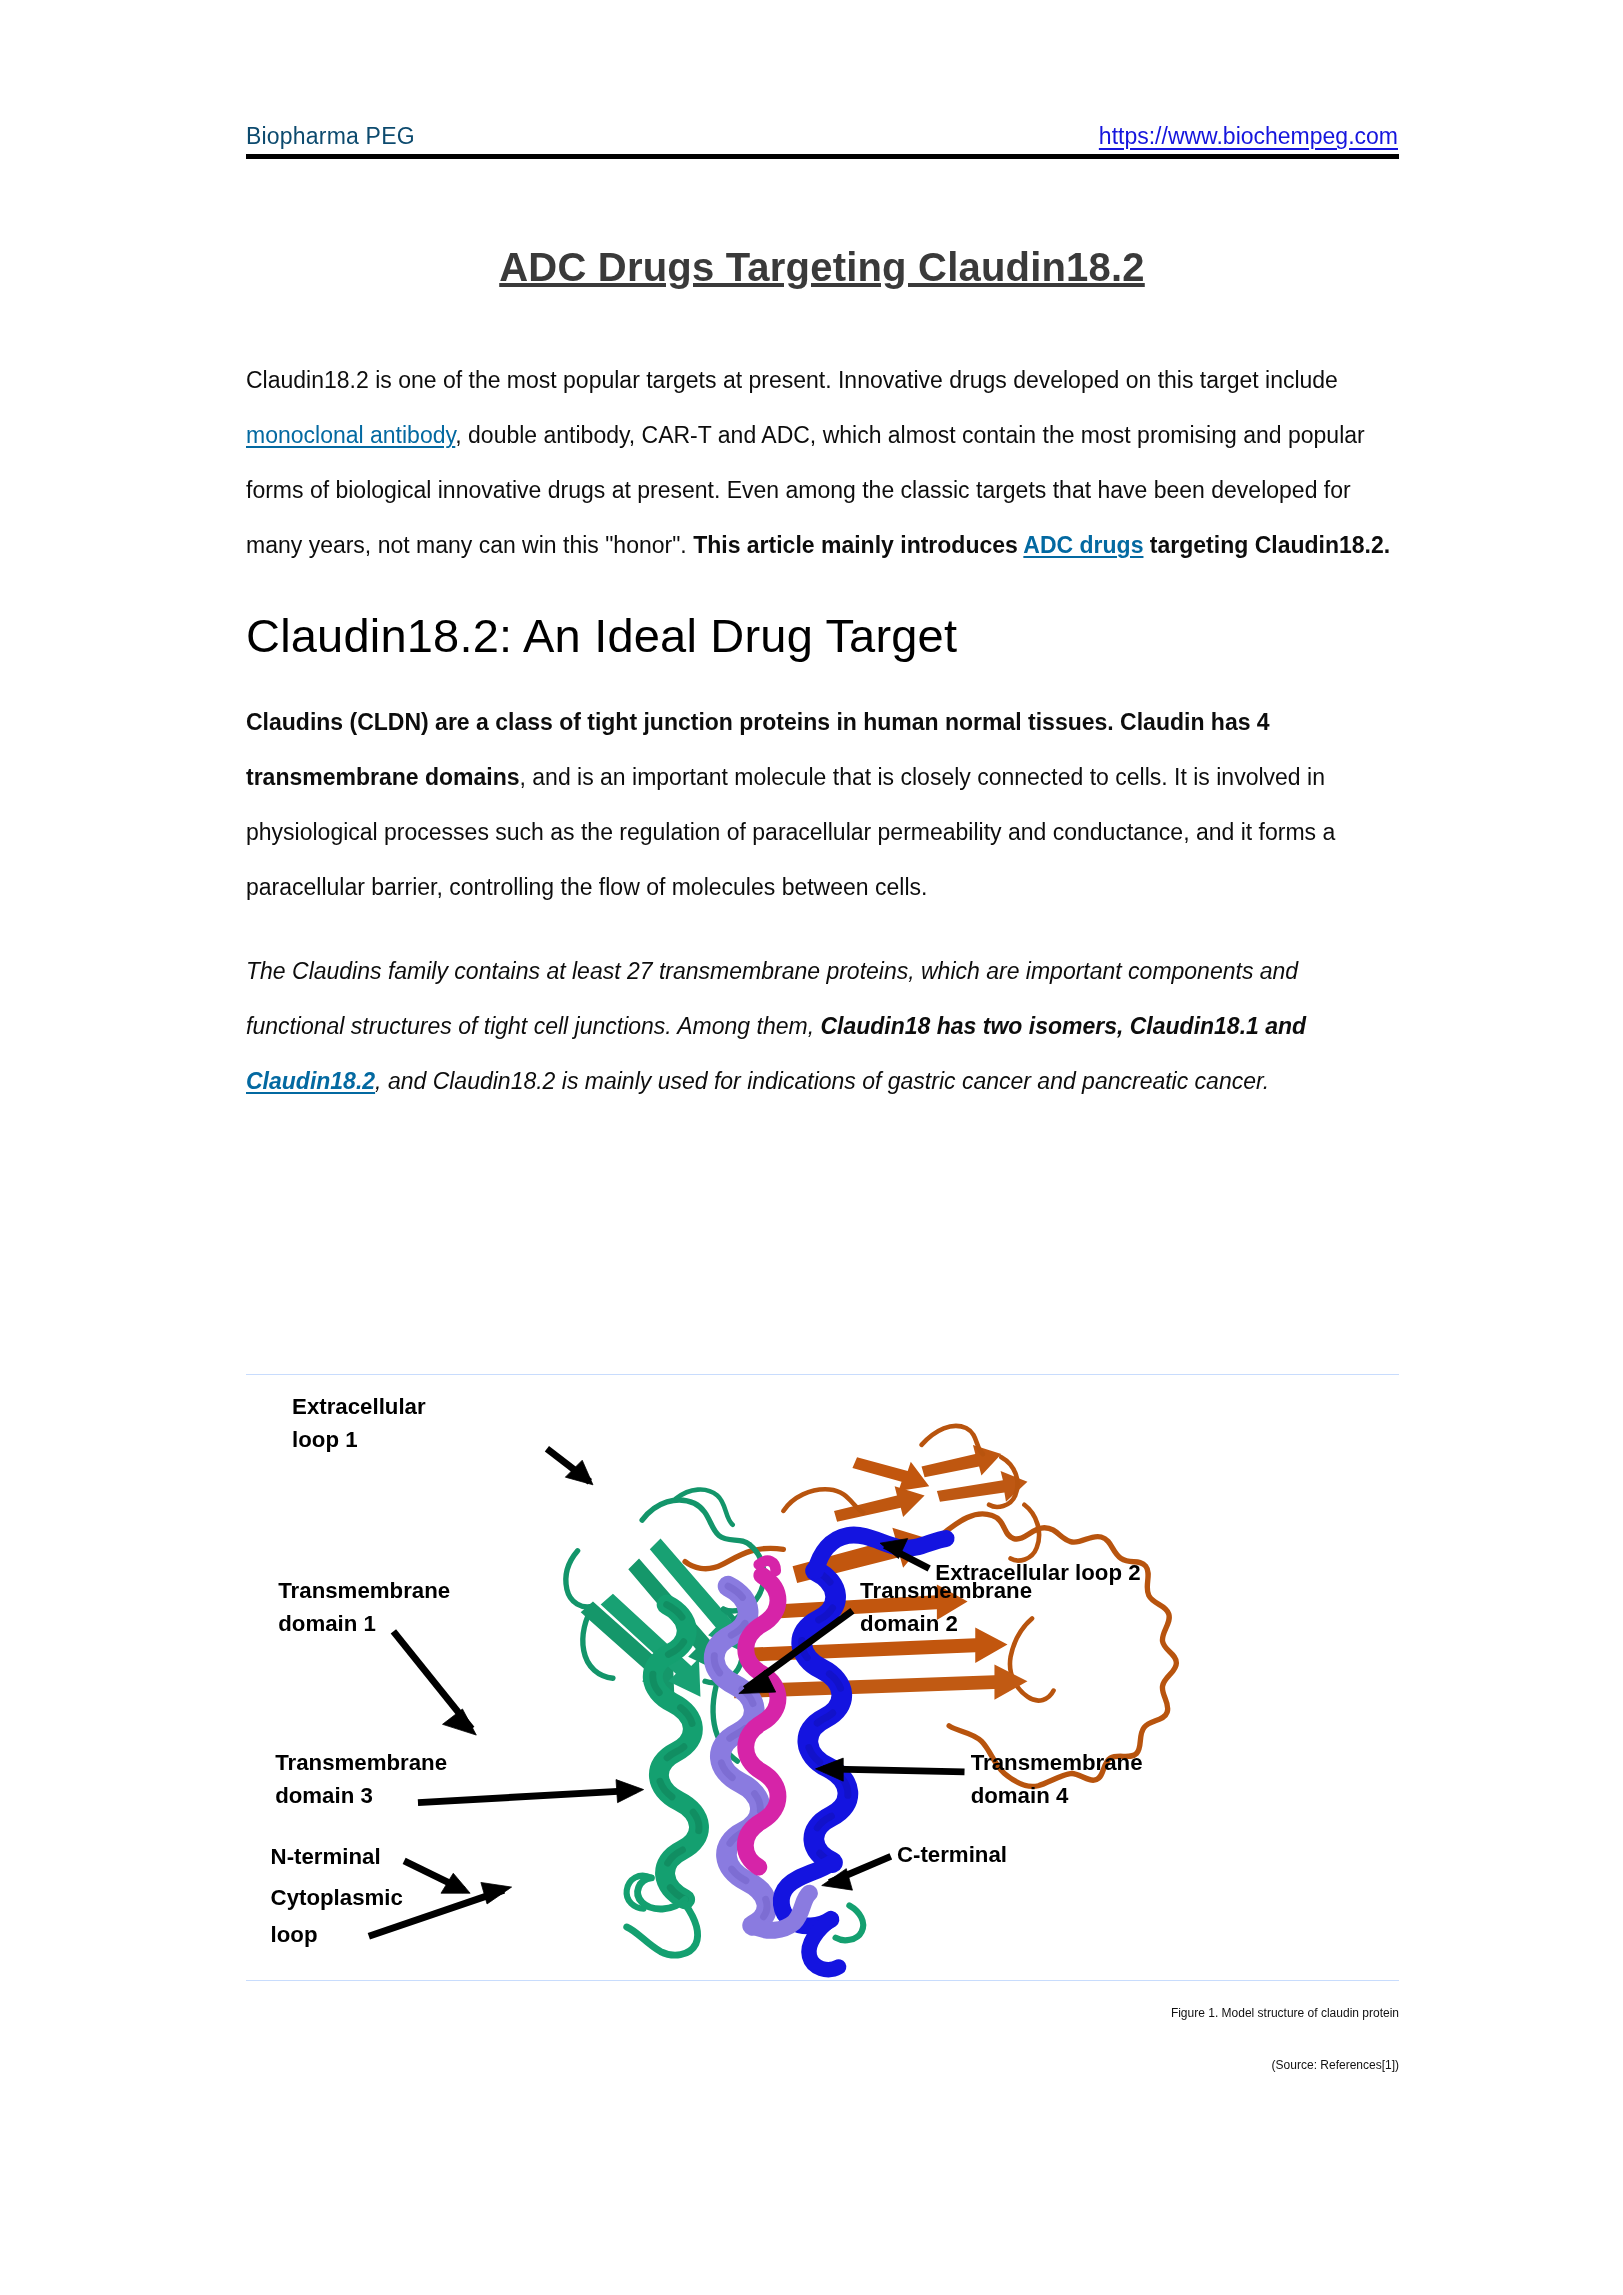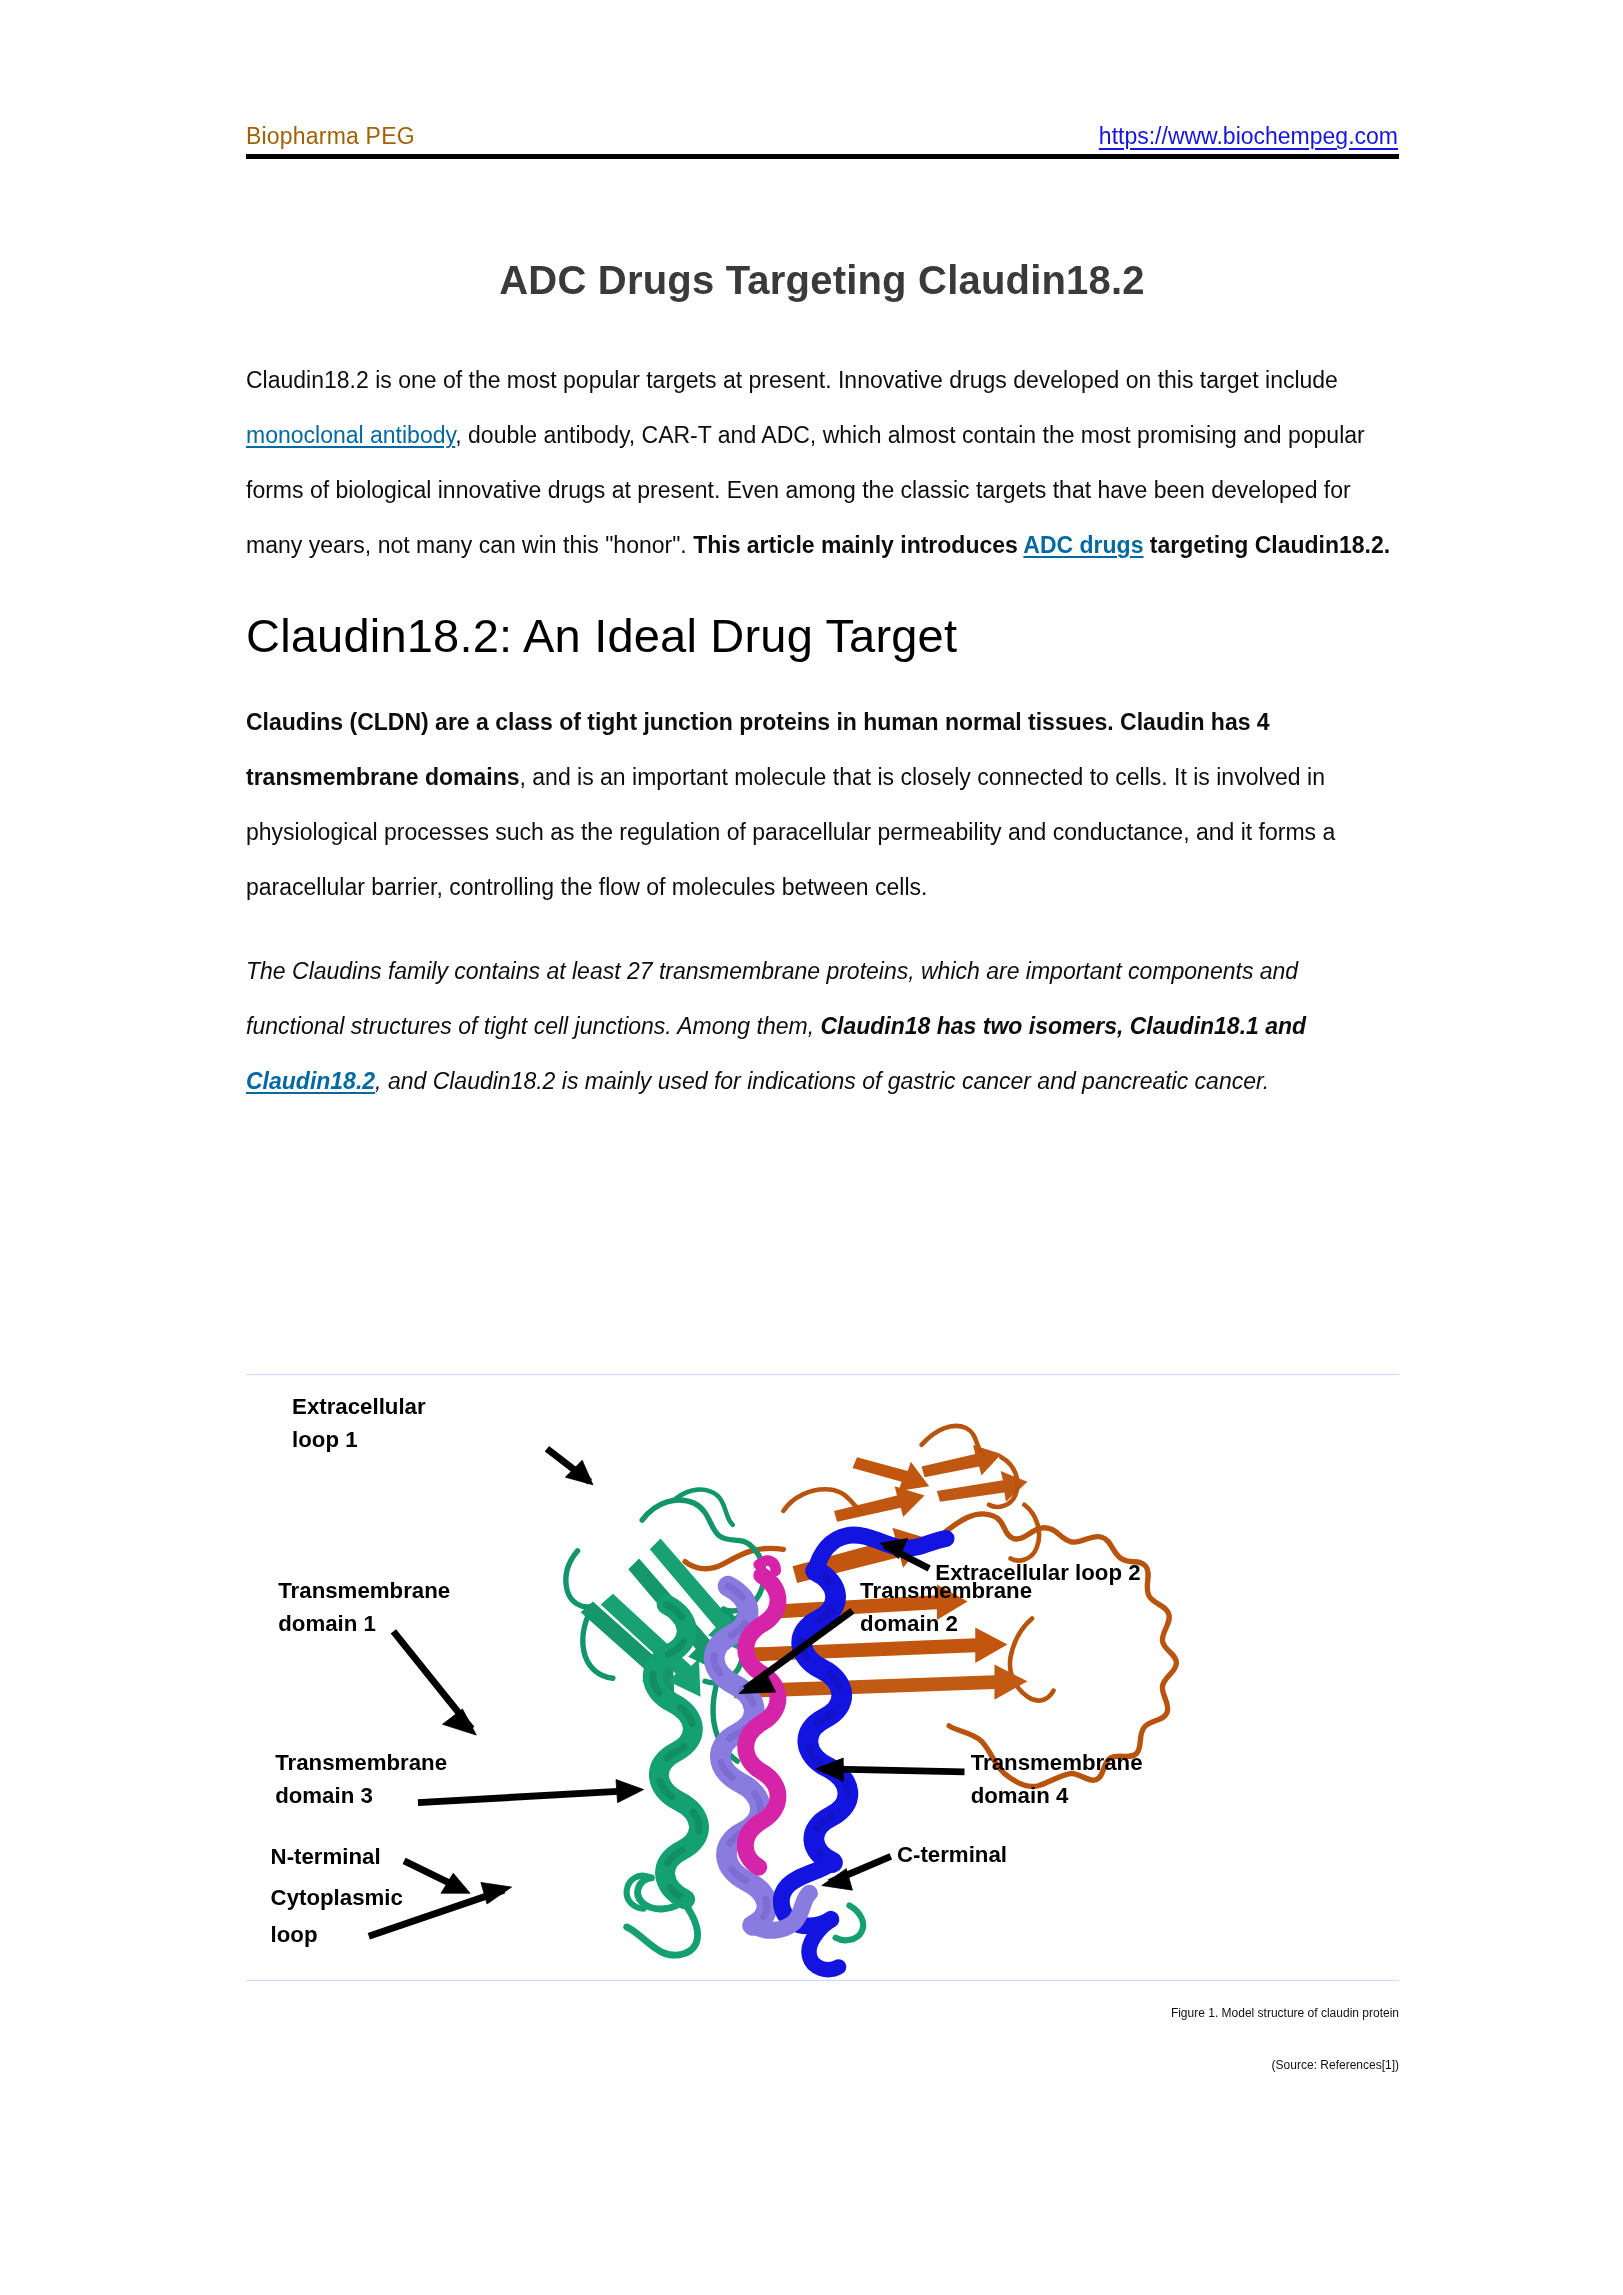--- a/index.html
+++ b/index.html
@@ -30,21 +30,21 @@
     position: absolute;
     left: 246px;
     top: 107px;
     width: 1152px;
     display: flex;
     align-items: flex-end;
     justify-content: space-between;
   }
   .header-brand {
     font-size: 23px;
-    color: #a16207;
+    color: #0c4a6e;
     letter-spacing: 0.2px;
     line-height: 1;
     white-space: nowrap;
   }
   .header-url {
     font-size: 23px;
     color: #1515DD;
     text-decoration: underline;
     text-decoration-thickness: 2.3px;
     text-underline-offset: 3.8px;
@@ -58,28 +58,29 @@
     top: 154px;
     width: 1153px;
     height: 5.4px;
     background: #000000;
   }
 
   
   .doc-title {
     position: absolute;
     left: 246px;
-    top: 257px;
+    top: 244px;
     width: 1152px;
     text-align: center;
     font-size: 40px;
     font-weight: bold;
     color: #3A3A3A;
     letter-spacing: 0.2px;
     line-height: 1.15;
+    text-decoration: underline;
   }
 
   
   .content {
     position: absolute;
     left: 246px;
     top: 353px;
     width: 1153px;
   }
   p.body {

